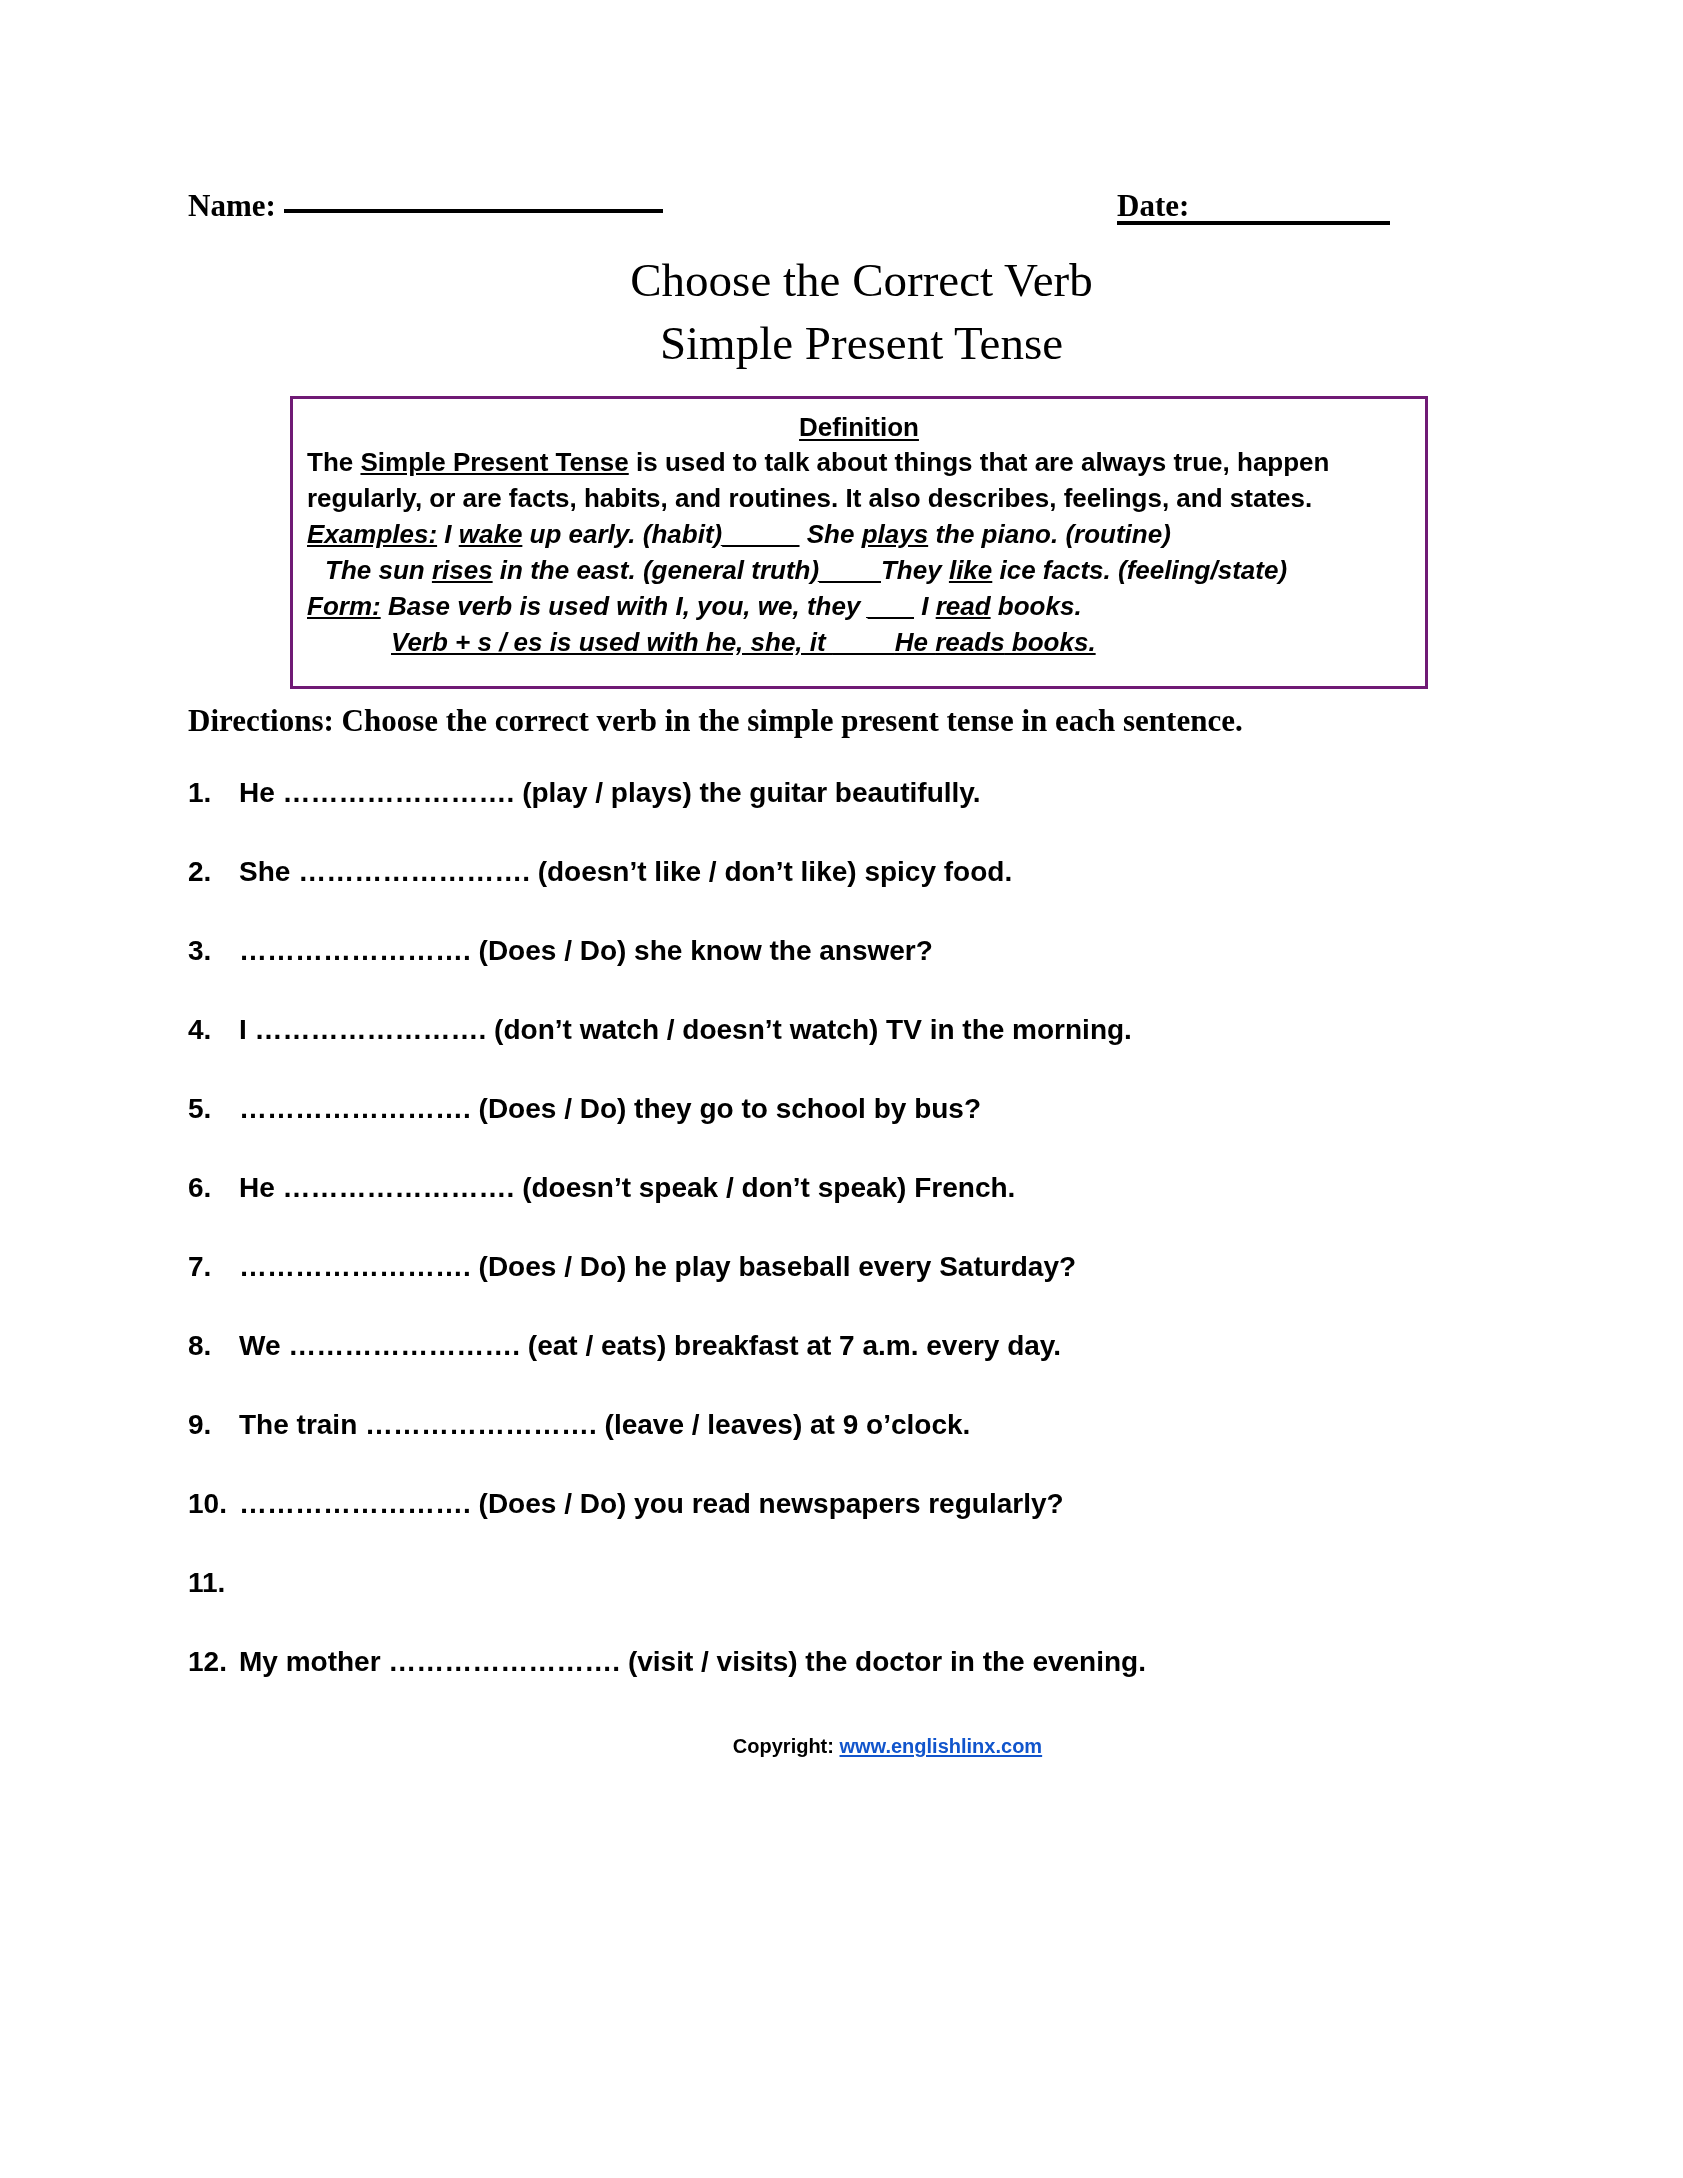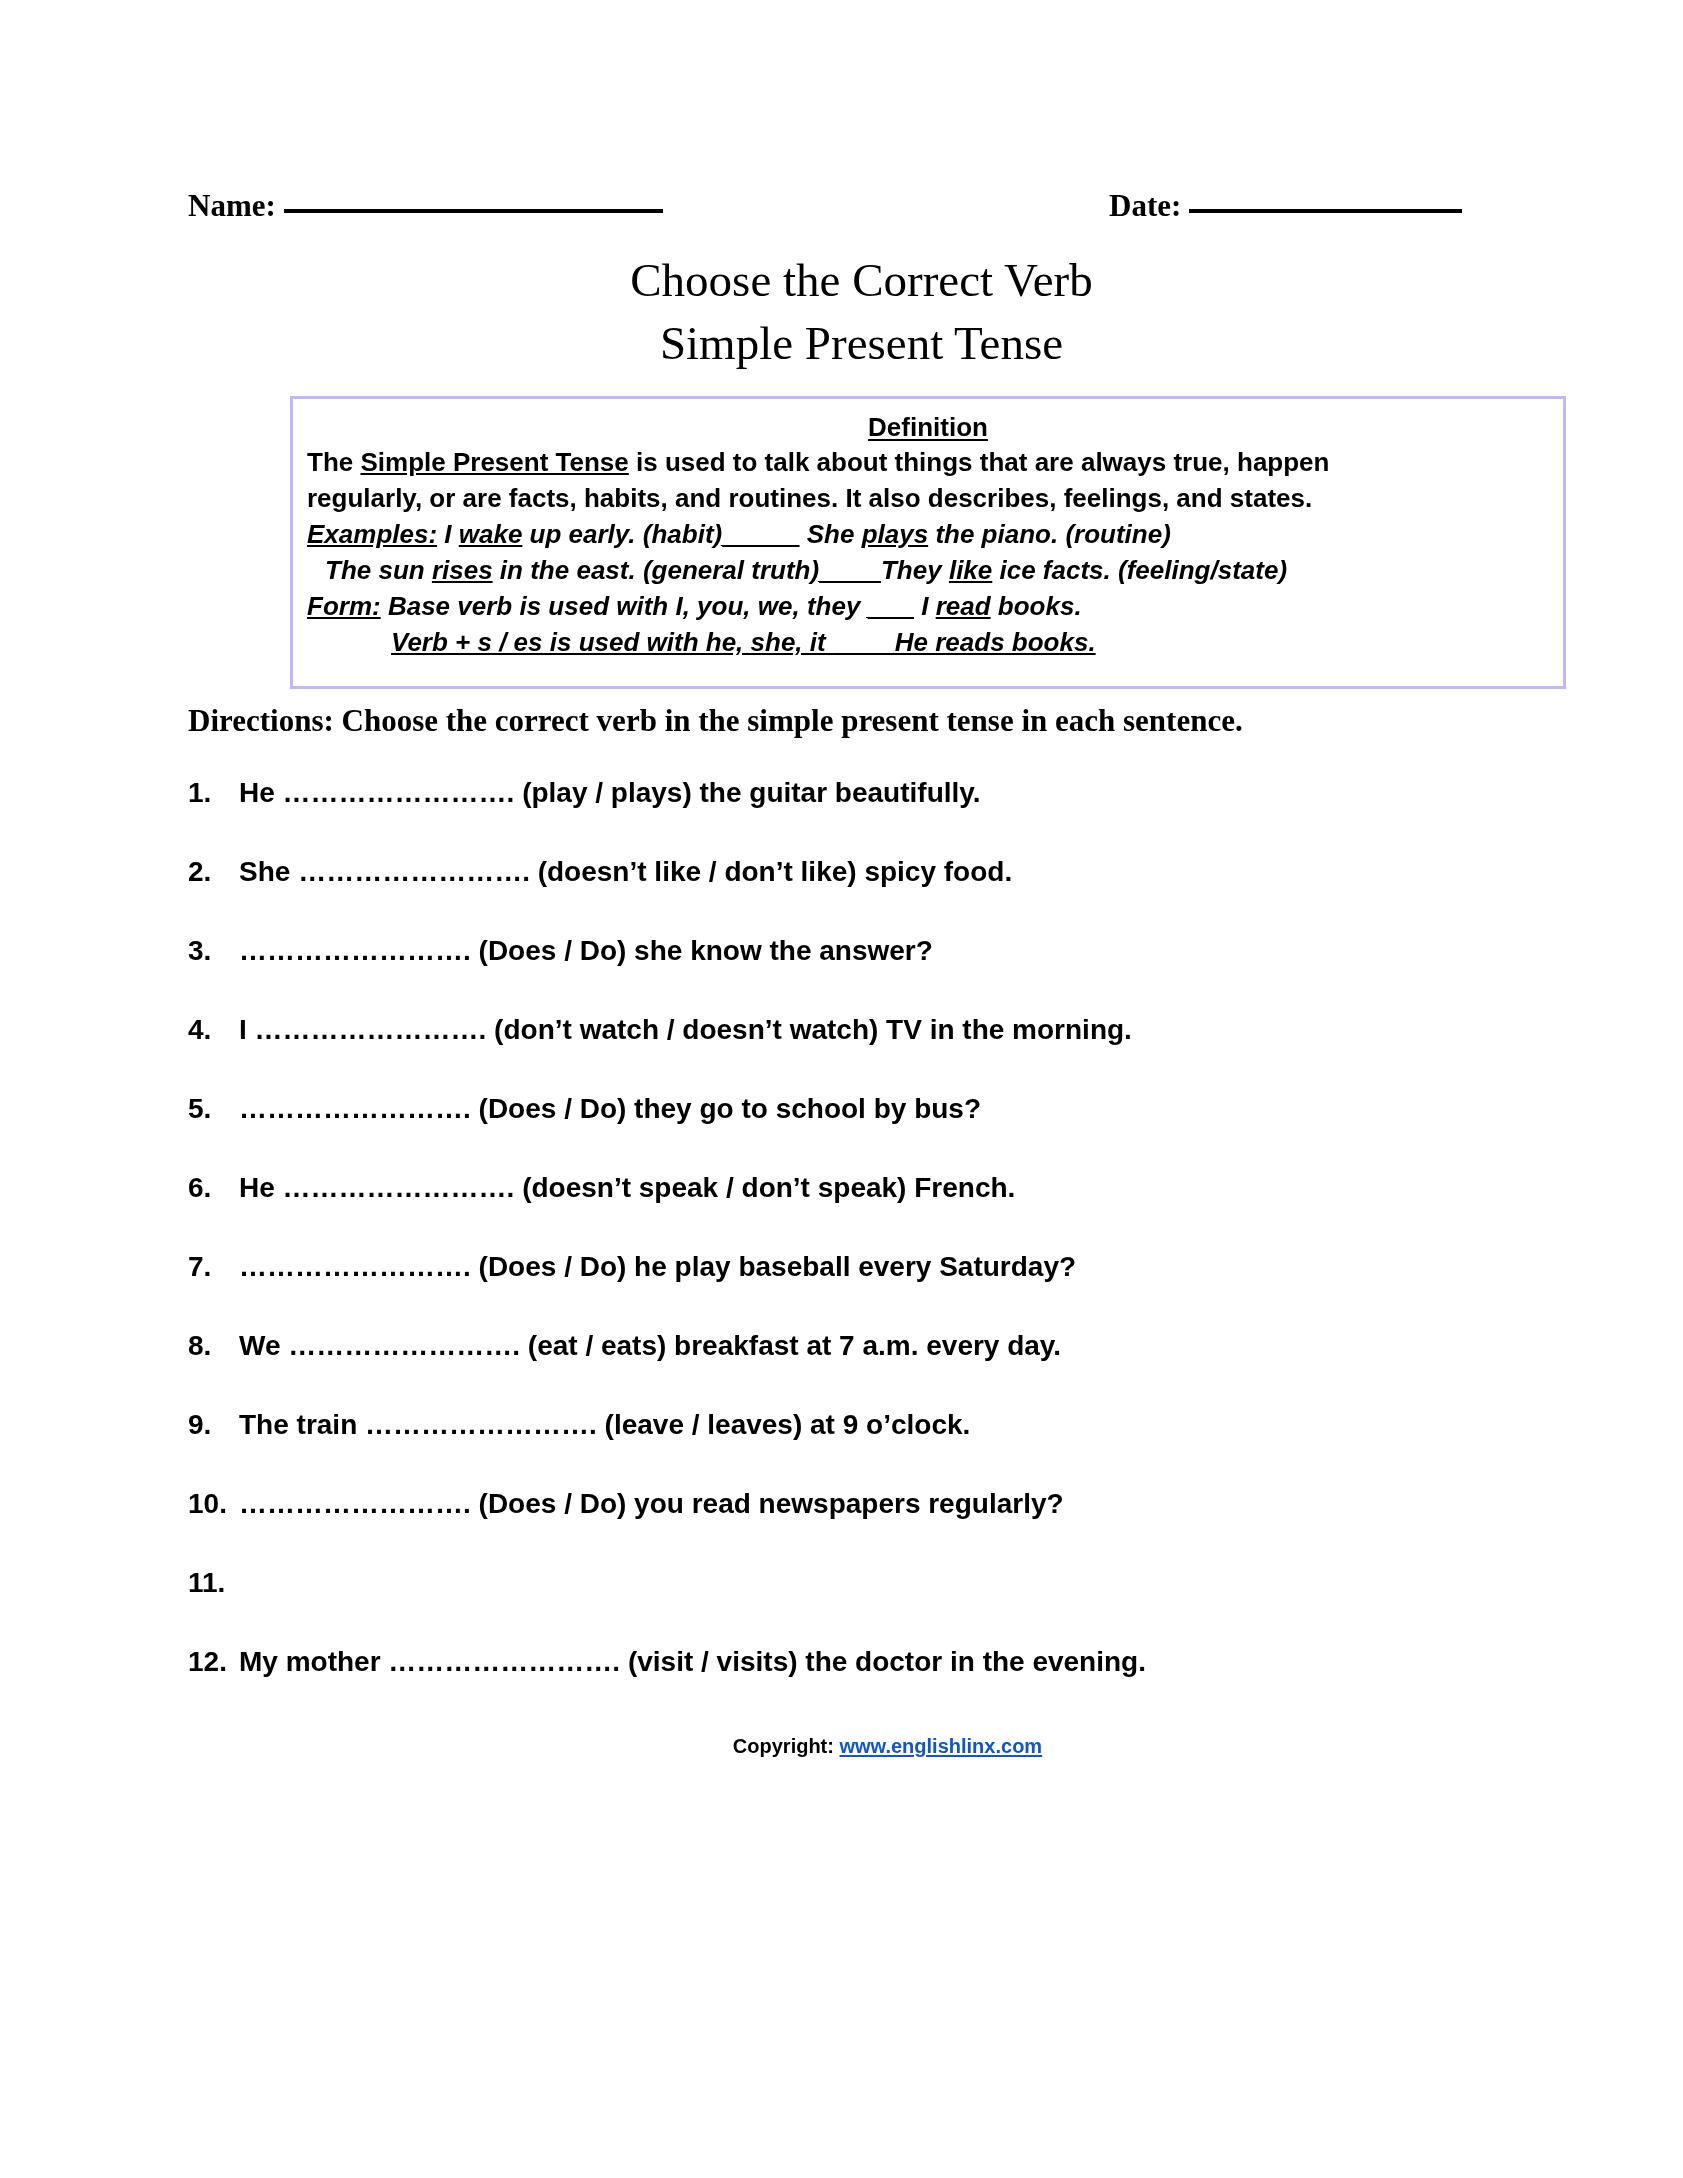--- a/index.html
+++ b/index.html
@@ -45,20 +45,21 @@
     top: 0;
     display: flex;
     align-items: baseline;
   }
   .nd-date {
     position: absolute;
     left: 921px;
     top: 0;
     display: flex;
     align-items: baseline;
+    flex-direction: column;
   }
   .rule {
     display: inline-block;
     border-bottom: 4px solid #000;
     margin-left: 8px;
     position: relative;
     top: -3px;
   }
   .rule-name { width: 379px; }
   .rule-date { width: 273px; }
@@ -77,23 +78,23 @@
     letter-spacing: 0px;
     margin-left: 20px;
   }
   .title-line { display: block; }
 
   
   .defbox {
     position: absolute;
     left: 290px;
     top: 396px;
-    width: 1276px;
+    width: 1138px;
     height: 293px;
-    border: 3px solid #c4b5fd;
+    border: 3px solid #701a75;
     box-sizing: border-box;
     background: #fff;
     padding: 12px 14px 28px 14px;
     font-family: "Liberation Sans", sans-serif;
     font-weight: bold;
     font-size: 26px;
     line-height: 36px;
   }
   .def-heading {
     text-align: center;

